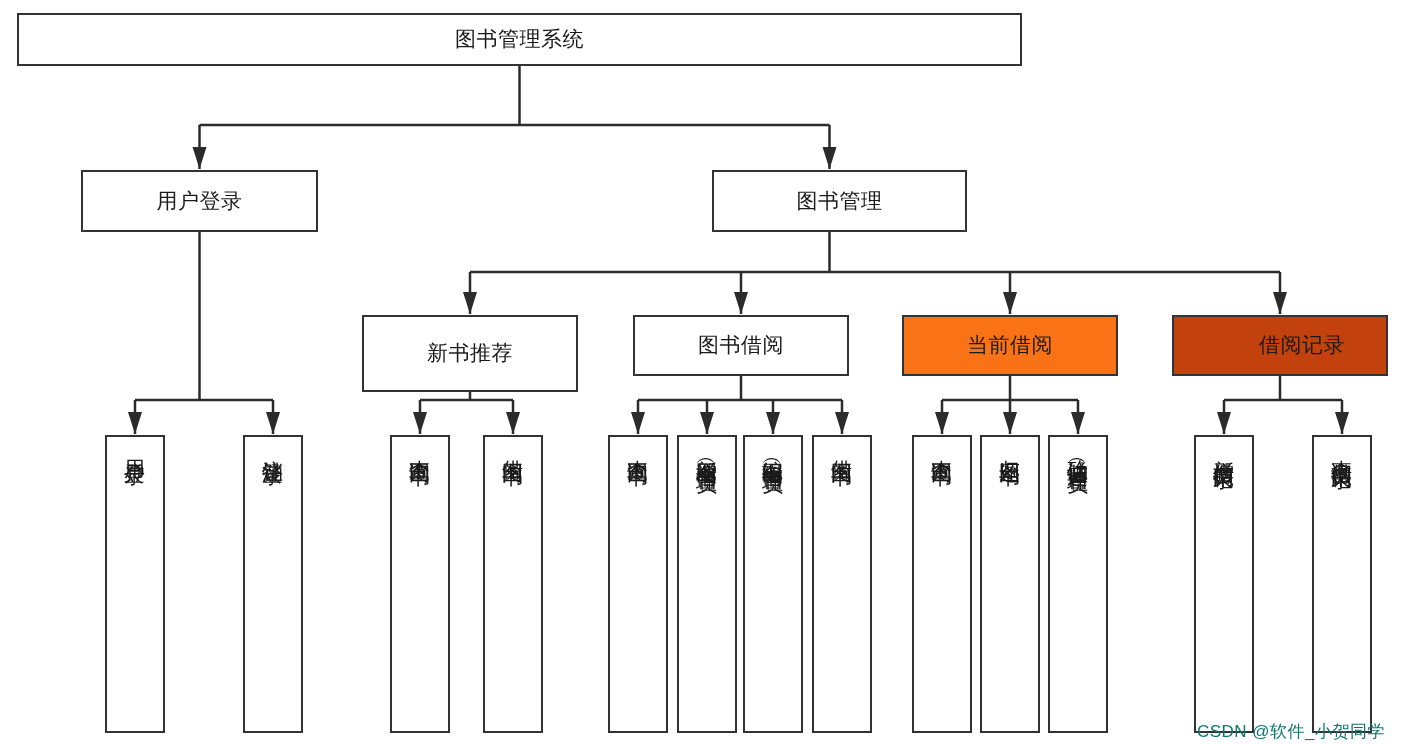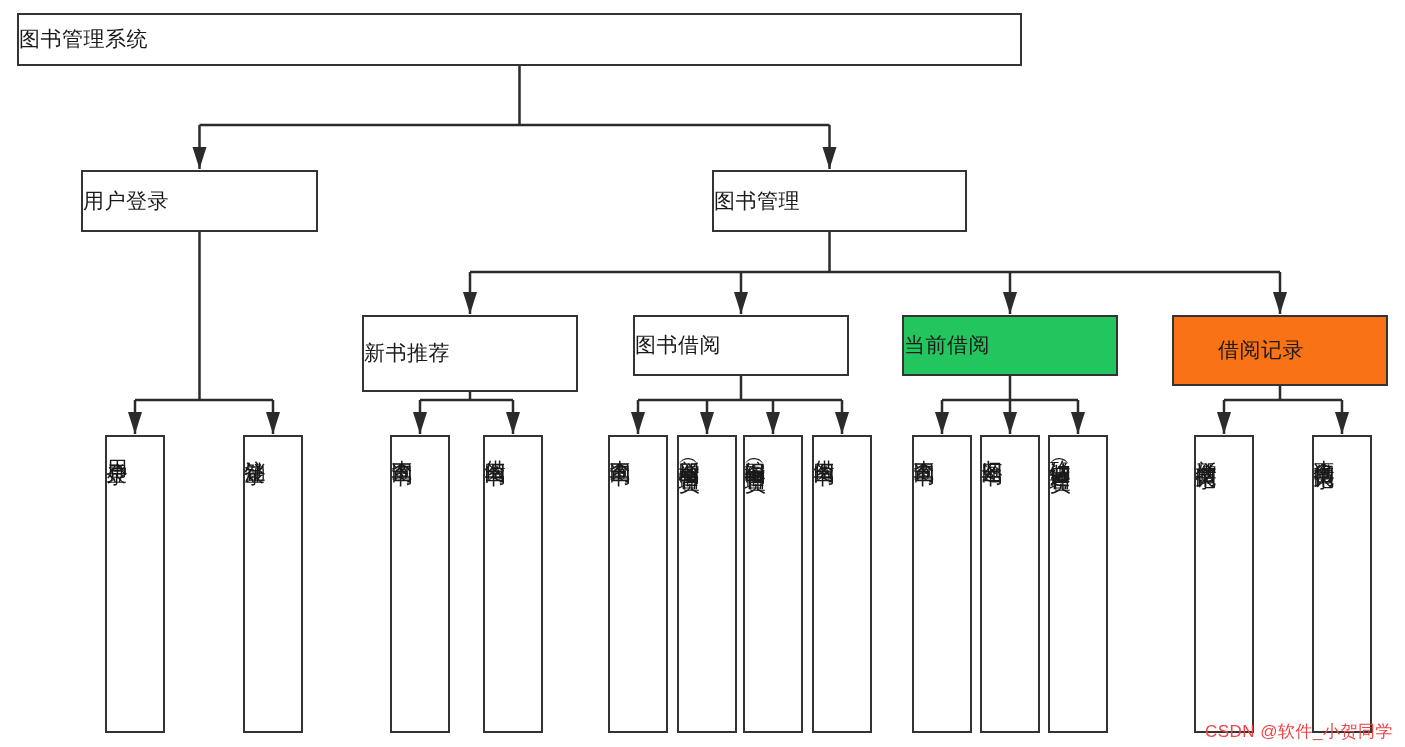--- a/index.html
+++ b/index.html
@@ -24,20 +24,21 @@
     width: 1405px;
     height: 747px;
   }
   .node {
     position: absolute;
     box-sizing: border-box;
     background: #ffffff;
     border: 2px solid #333333;
     display: flex;
     align-items: center;
+    justify-content: center;
     color: #1a1a1a;
   }
   .node-label {
     display: block;
     text-align: center;
     line-height: 1.18;
     color: #1a1a1a;
   }
   .node.horiz .node-label {
     font-size: 21px;
@@ -51,24 +52,24 @@
   .node.vert .node-label {
     writing-mode: vertical-rl;
     text-orientation: upright;
     font-size: 21px;
     letter-spacing: 2px;
     line-height: 1;
     white-space: nowrap;
   }
   .watermark {
     position: absolute;
-    right: 12px;
+    right: 20px;
     bottom: 4px;
     font-size: 17px;
-    color: #ef4444;
+    color: #0f766e;
     white-space: nowrap;
     letter-spacing: 0.5px;
     pointer-events: none;
     margin-left: 12px;
   }
 </style>
 </head>
 <body>
 
 <div id="canvas">
@@ -135,24 +136,24 @@
       </div>
       <div class="node horiz" style="left: 712px; top: 170px; width: 255px; height: 62px; border-color: rgb(51, 51, 51); background: rgb(255, 255, 255);">
         <span class="node-label">图书管理</span>
       </div>
       <div class="node horiz" style="left: 362px; top: 315px; width: 216px; height: 77px; border-color: rgb(51, 51, 51); background: rgb(255, 255, 255);">
         <span class="node-label">新书推荐</span>
       </div>
       <div class="node horiz" style="left: 633px; top: 315px; width: 216px; height: 61px; border-color: rgb(51, 51, 51); background: rgb(255, 255, 255);">
         <span class="node-label">图书借阅</span>
       </div>
-      <div class="node horiz" style="left: 902px; top: 315px; width: 216px; height: 61px; border-color: rgb(51, 51, 51); background: #22c55e;">
+      <div class="node horiz" style="left: 902px; top: 315px; width: 216px; height: 61px; border-color: rgb(51, 51, 51); background: #f97316;">
         <span class="node-label">当前借阅</span>
       </div>
-      <div class="node horiz" style="left: 1172px; top: 315px; width: 216px; height: 71px; border-color: rgb(51, 51, 51); background: #f97316; padding-left: 44px;">
+      <div class="node horiz" style="left: 1172px; top: 315px; width: 216px; height: 61px; border-color: rgb(51, 51, 51); background: #c2410c; padding-left: 44px;">
         <span class="node-label">借阅记录</span>
       </div>
       <div class="node vert" style="left: 105px; top: 435px; width: 60px; height: 298px; border-color: rgb(51, 51, 51); background: rgb(255, 255, 255);">
         <span class="node-label">用户登录</span>
       </div>
       <div class="node vert" style="left: 243px; top: 435px; width: 60px; height: 298px; border-color: rgb(51, 51, 51); background: rgb(255, 255, 255);">
         <span class="node-label">注销登录</span>
       </div>
       <div class="node vert" style="left: 390px; top: 435px; width: 60px; height: 298px; border-color: rgb(51, 51, 51); background: rgb(255, 255, 255);">
         <span class="node-label">查询图书</span>

